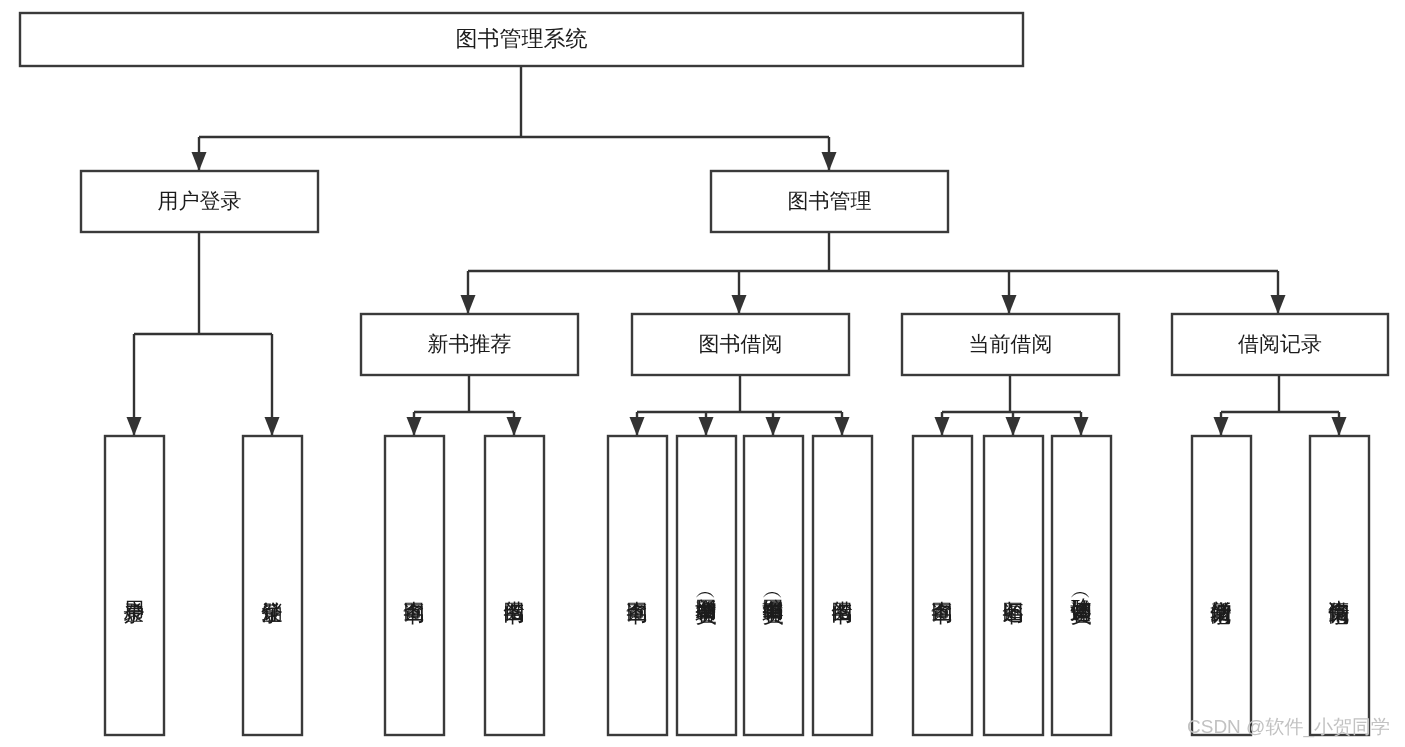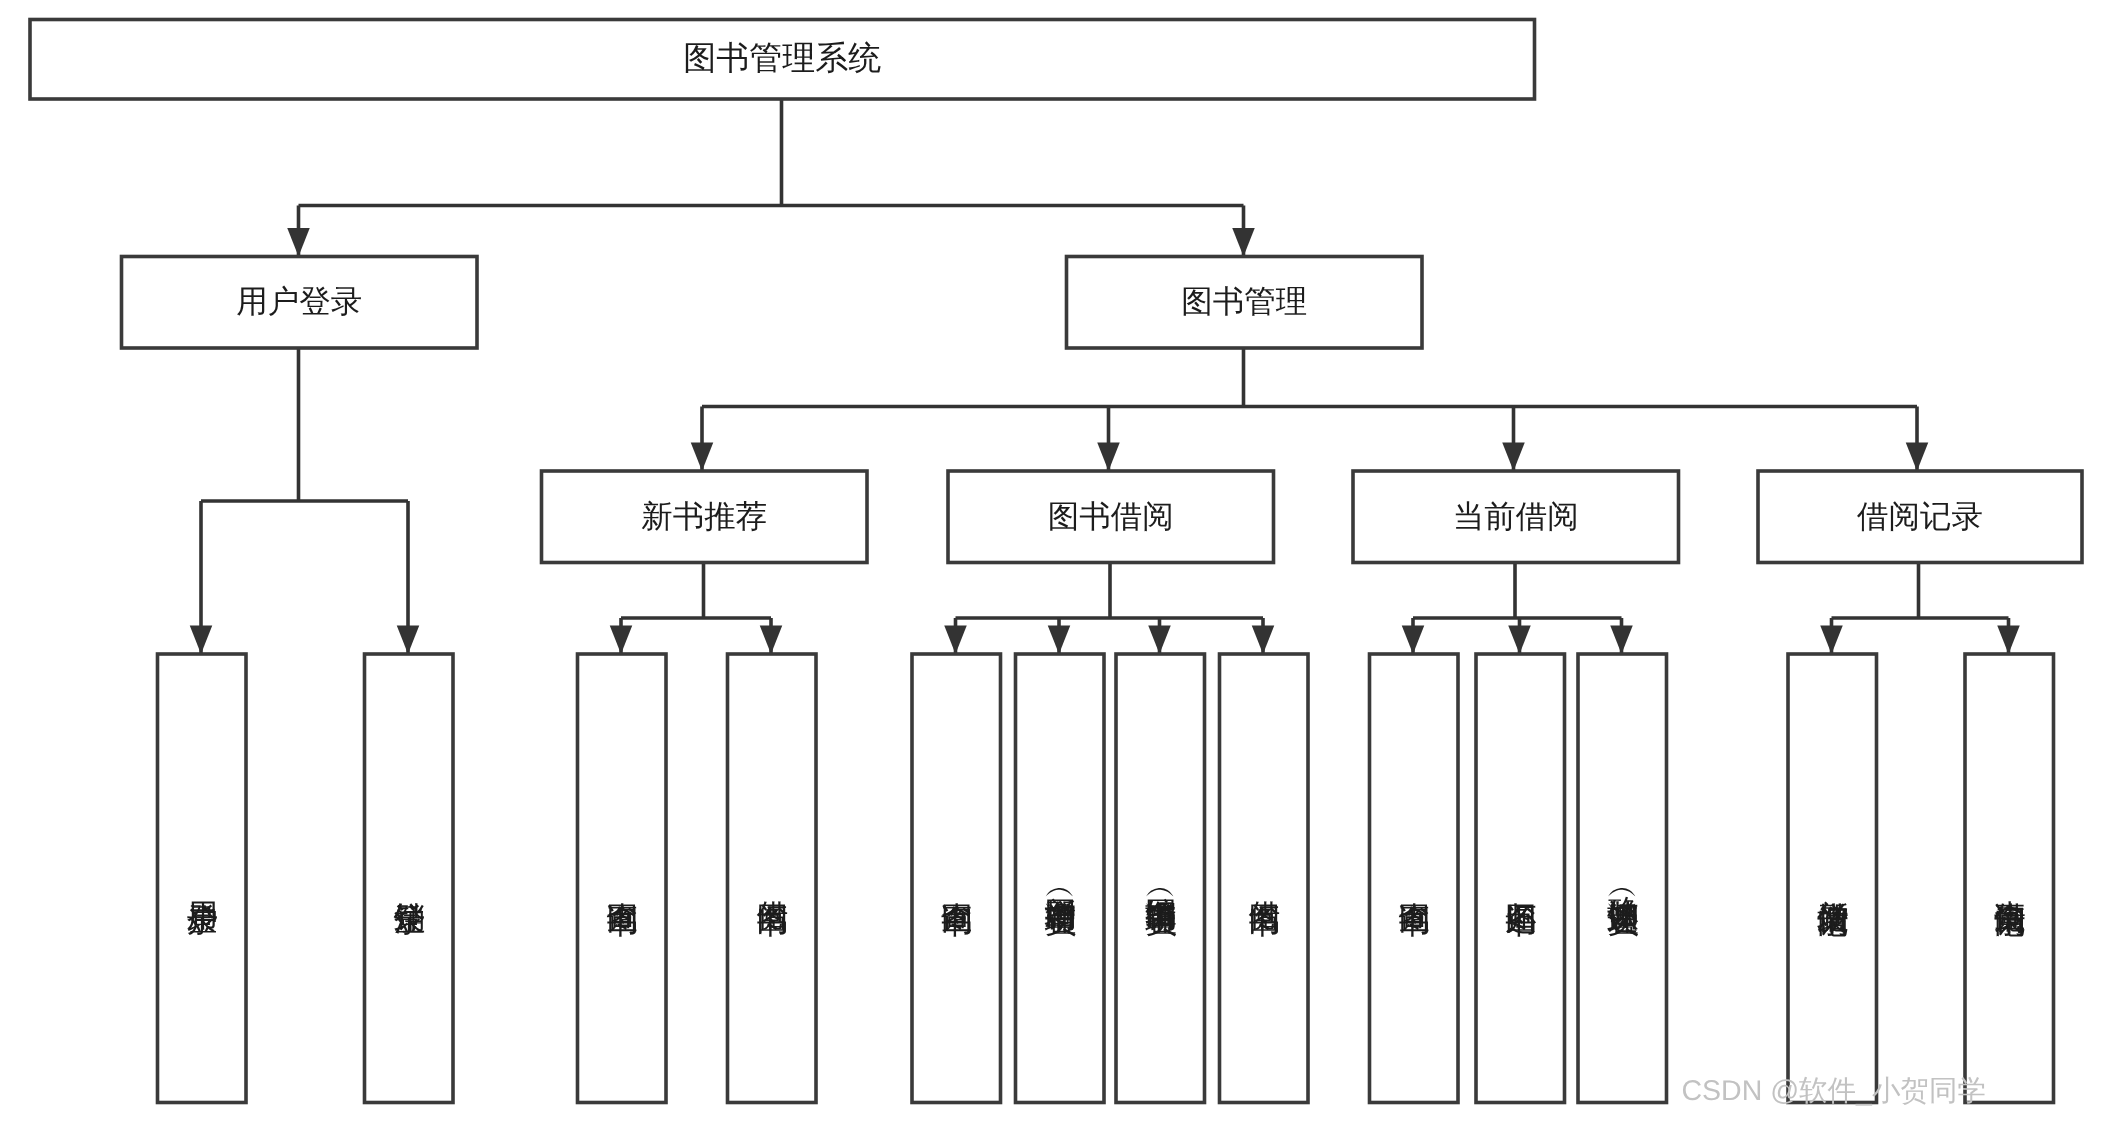--- a/index.html
+++ b/index.html
@@ -68,21 +68,21 @@
     align-items: flex-start;
     justify-content: center;
     pointer-events: none;
   }
   .watermark {
     position: absolute;
     font-family: "Liberation Sans", "DejaVu Sans", sans-serif;
     font-size: 19px;
     color: #c2c2c2;
     white-space: nowrap;
-    left: 1121px;
+    left: 1187px;
     top: 714px;
   }
 </style>
 </head>
 <body>
 
 <div id="diagram-root">
 
   <svg id="tree-svg" viewBox="0 0 1405 747" xmlns="http://www.w3.org/2000/svg">
     <g id="edges-layer">

